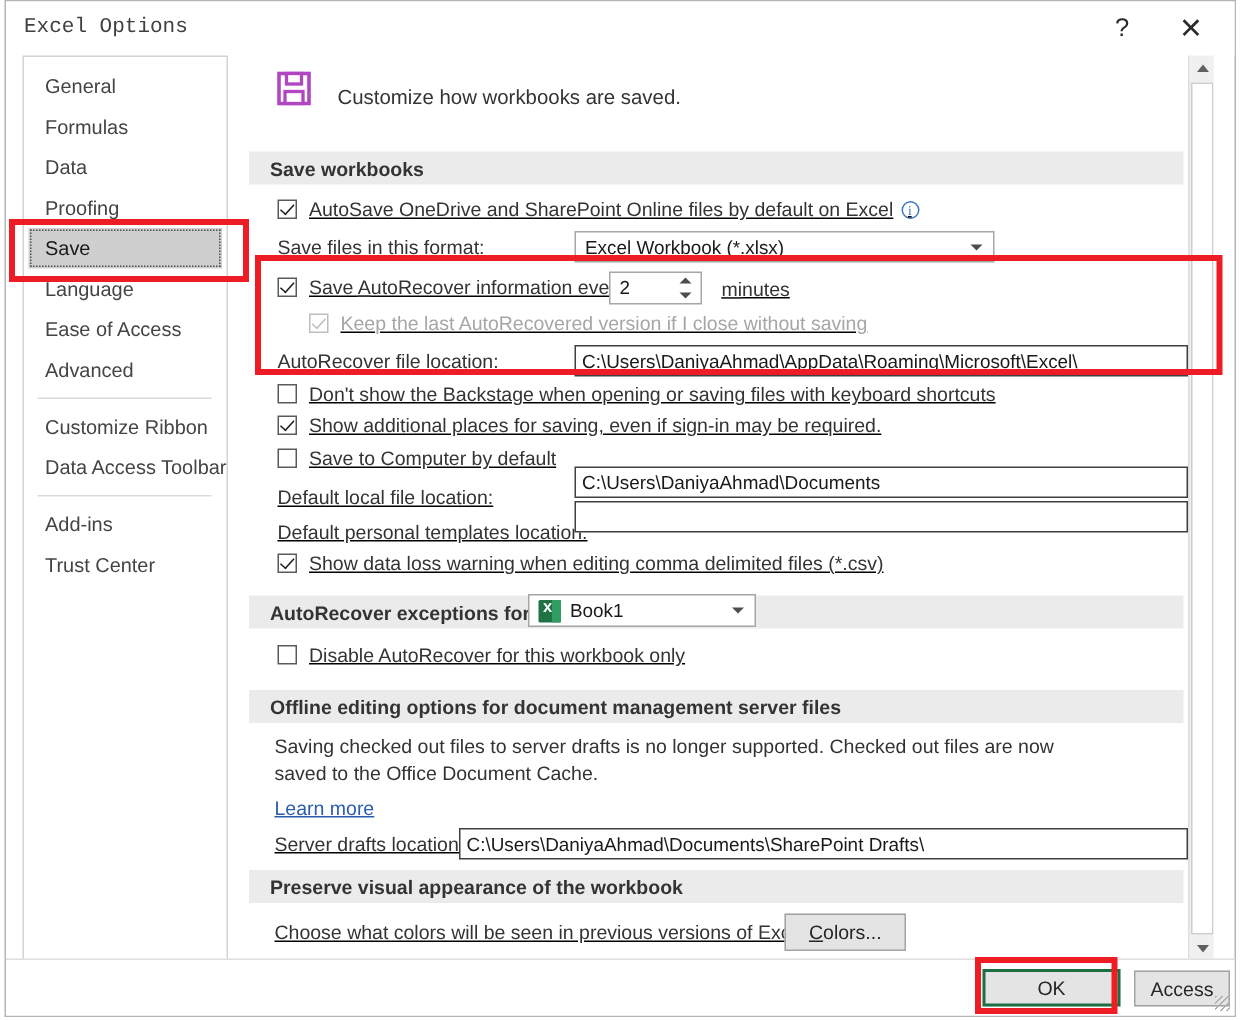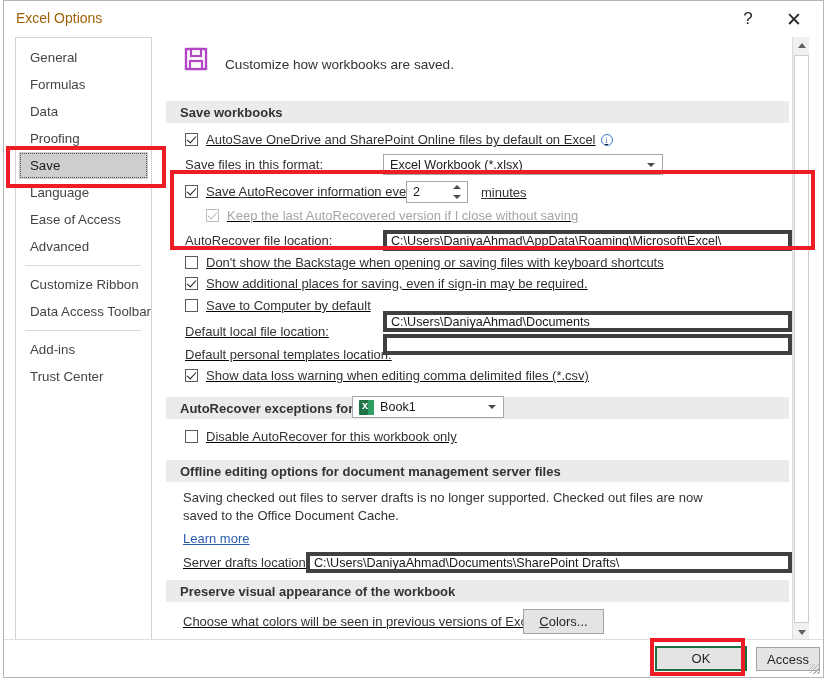--- a/index.html
+++ b/index.html
@@ -18,21 +18,21 @@
     border: 1px solid #b5b5b5;
   }
   
   .titlebar {
     position: absolute; left: 0; top: 0;
     width: 819px; height: 36px;
     background: #ffffff;
   }
   .title-text {
     position: absolute; left: 12px; top: 9px;
-    font-size: 14px; color: #a16207;
+    font-size: 14px; color: #404040; font-family: Liberation Mono, monospace;
   }
   .tb-btn {
     position: absolute; top: 4px;
     width: 42px; height: 28px;
     display: flex; align-items: center; justify-content: center;
     font-size: 17px; color: #2b2b2b;
     background: transparent; border: none;
     font-family: "Liberation Sans", sans-serif;
     cursor: default;
   }
@@ -110,21 +110,21 @@
     width: 4px; height: 8px;
     border: solid #1a1a1a;
     border-width: 0 1.6px 1.6px 0;
     transform: rotate(42deg);
   }
   .cb.dim { border-color: #bdbdbd; }
   .cb.dim.checked::after { border-color: #bdbdbd; }
 
   .tbox {
     height: 21px;
-    border: 4px solid #404040;
+    border: 1px solid #404040;
     background: #ffffff;
     font-size: 12.6px; color: #1a1a1a;
     padding: 0 4px;
     display: flex; align-items: center;
     white-space: nowrap; overflow: hidden;
   }
   .combo {
     height: 21px;
     border: 1px solid #a6a6a6;
     background: #ffffff;

